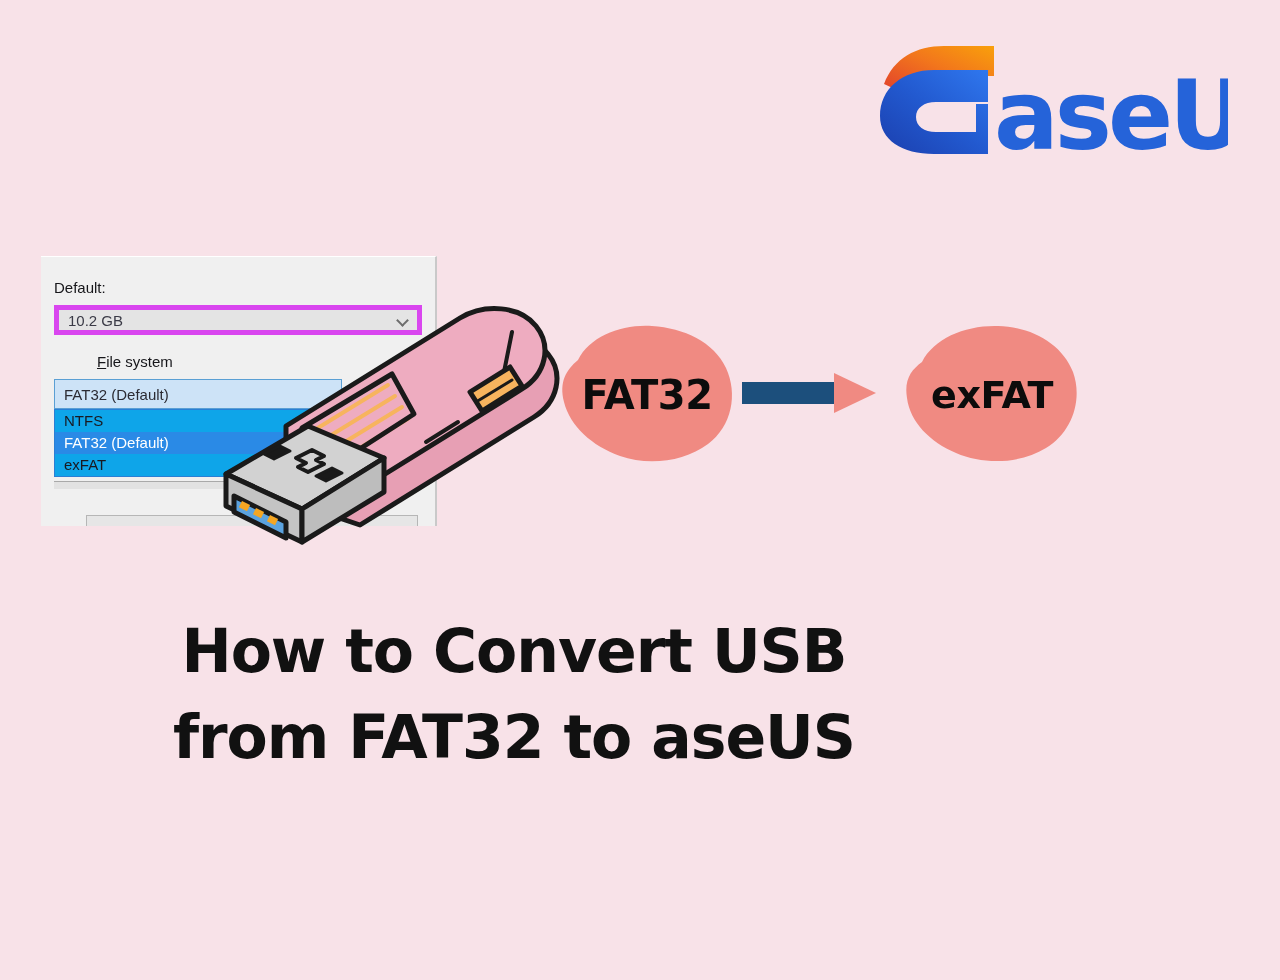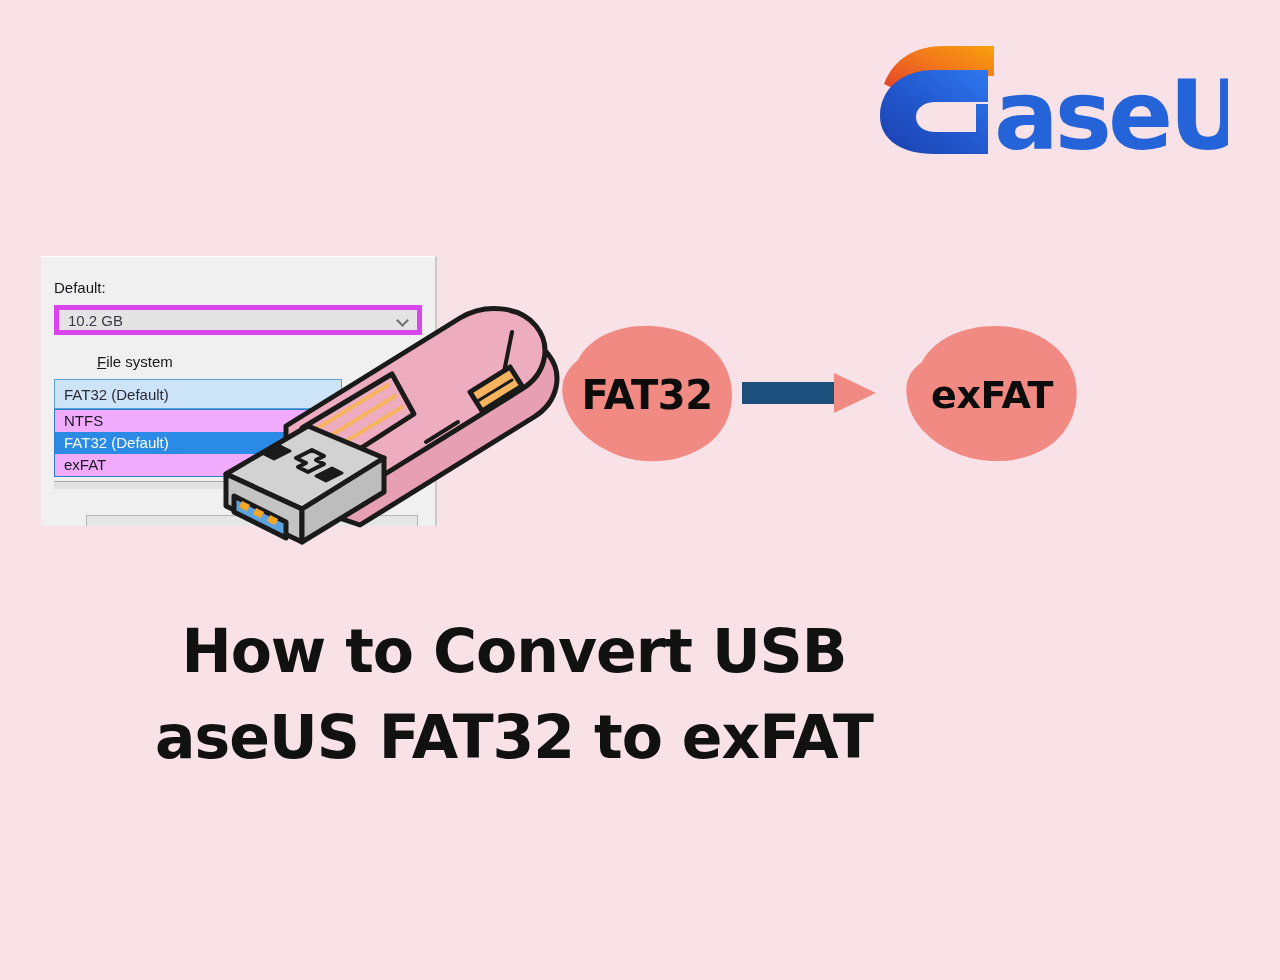--- a/index.html
+++ b/index.html
@@ -105,21 +105,21 @@
     color: #2b2b33;
     flex: 1;
   }
 
   
   #fs-dropdown {
     position: absolute;
     left: 13px;
     top: 152px;
     width: 288px;
-    background: #f0abfc;
+    background: #0ea5e9;
     border: 1px solid #2a7fd4;
     box-sizing: border-box;
   }
   .fs-option {
     height: 22px;
     line-height: 22px;
     padding-left: 9px;
     font-size: 15px;
     color: #191920;
     white-space: nowrap;
@@ -335,14 +335,14 @@
   <svg viewBox="0 0 188 145" width="188" height="145">
     <path d="M24 40 C36 16 68 3 100 4 C134 5 164 22 175 50
              C185 78 174 110 148 126 C122 142 86 143 58 131
              C32 120 12 100 9 76 C6 58 13 48 24 40 Z" fill="#f08a82"></path>
   </svg>
   <span class="badge-text">exFAT</span>
 </div>
 
 <div id="headline">
   <span class="hl-line">How to Convert USB</span>
-  <span class="hl-line">aseUS FAT32 to exFAT</span>
+  <span class="hl-line">from FAT32 to aseUS</span>
 </div>
 
 </body></html>

